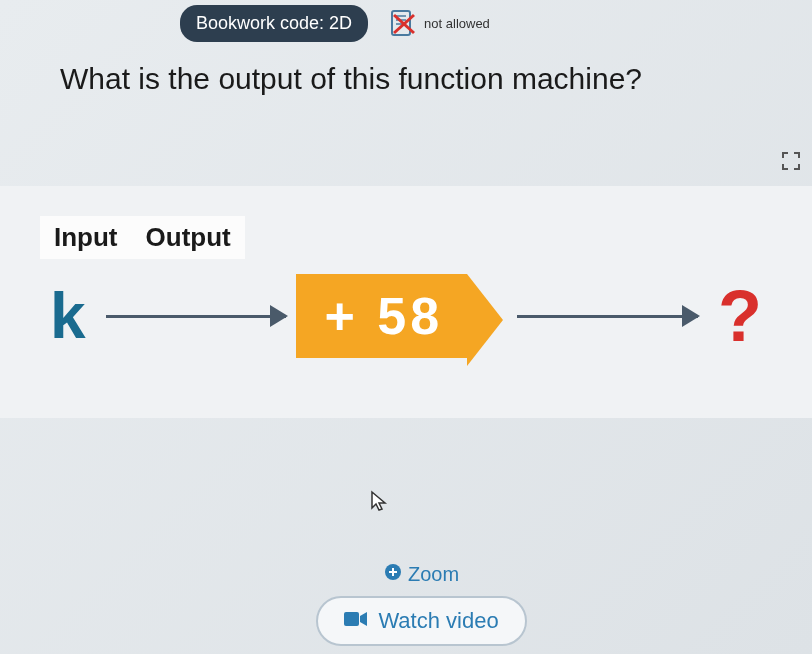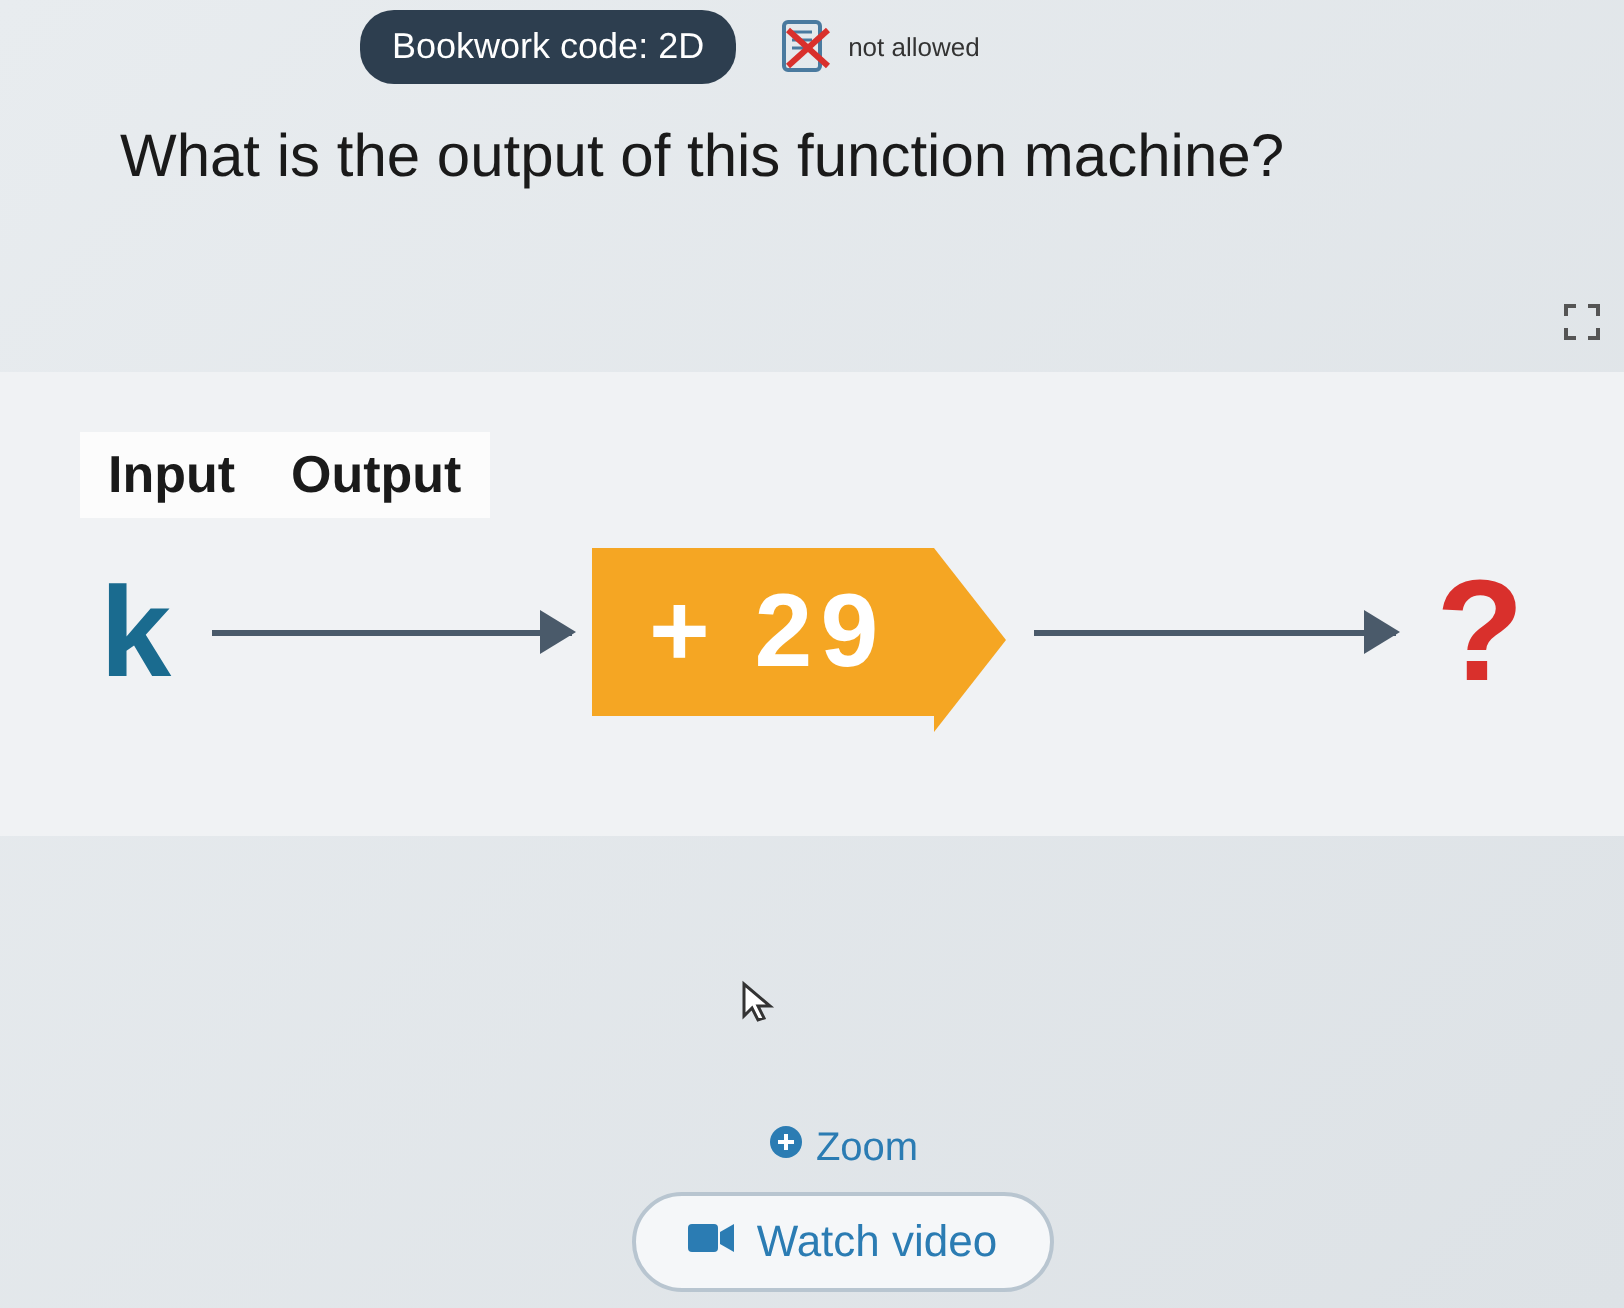--- a/index.html
+++ b/index.html
@@ -211,21 +211,21 @@
 <div class="function-machine">
   <div class="labels-row">
     <div class="io-label">Input</div>
     <div class="io-label">Output</div>
   </div>
   <div class="machine-row">
     <div class="input-var">k</div>
     <div class="arrow-container">
       <div class="arrow-line"></div>
     </div>
-    <div class="operation-tag">+ 29</div>
+    <div class="operation-tag">+ 58</div>
     <div class="arrow-container" style="padding-left:50px;">
       <div class="arrow-line"></div>
     </div>
     <div class="output-val">?</div>
   </div>
 </div>
 
 <div class="cursor">
   <svg width="18" height="22" viewBox="0 0 18 22" fill="none" stroke="#333" stroke-width="1.5">
     <path d="M2 2 L2 18 L6 14 L9 20 L12 19 L9 13 L15 13 Z" fill="#fff"></path>

